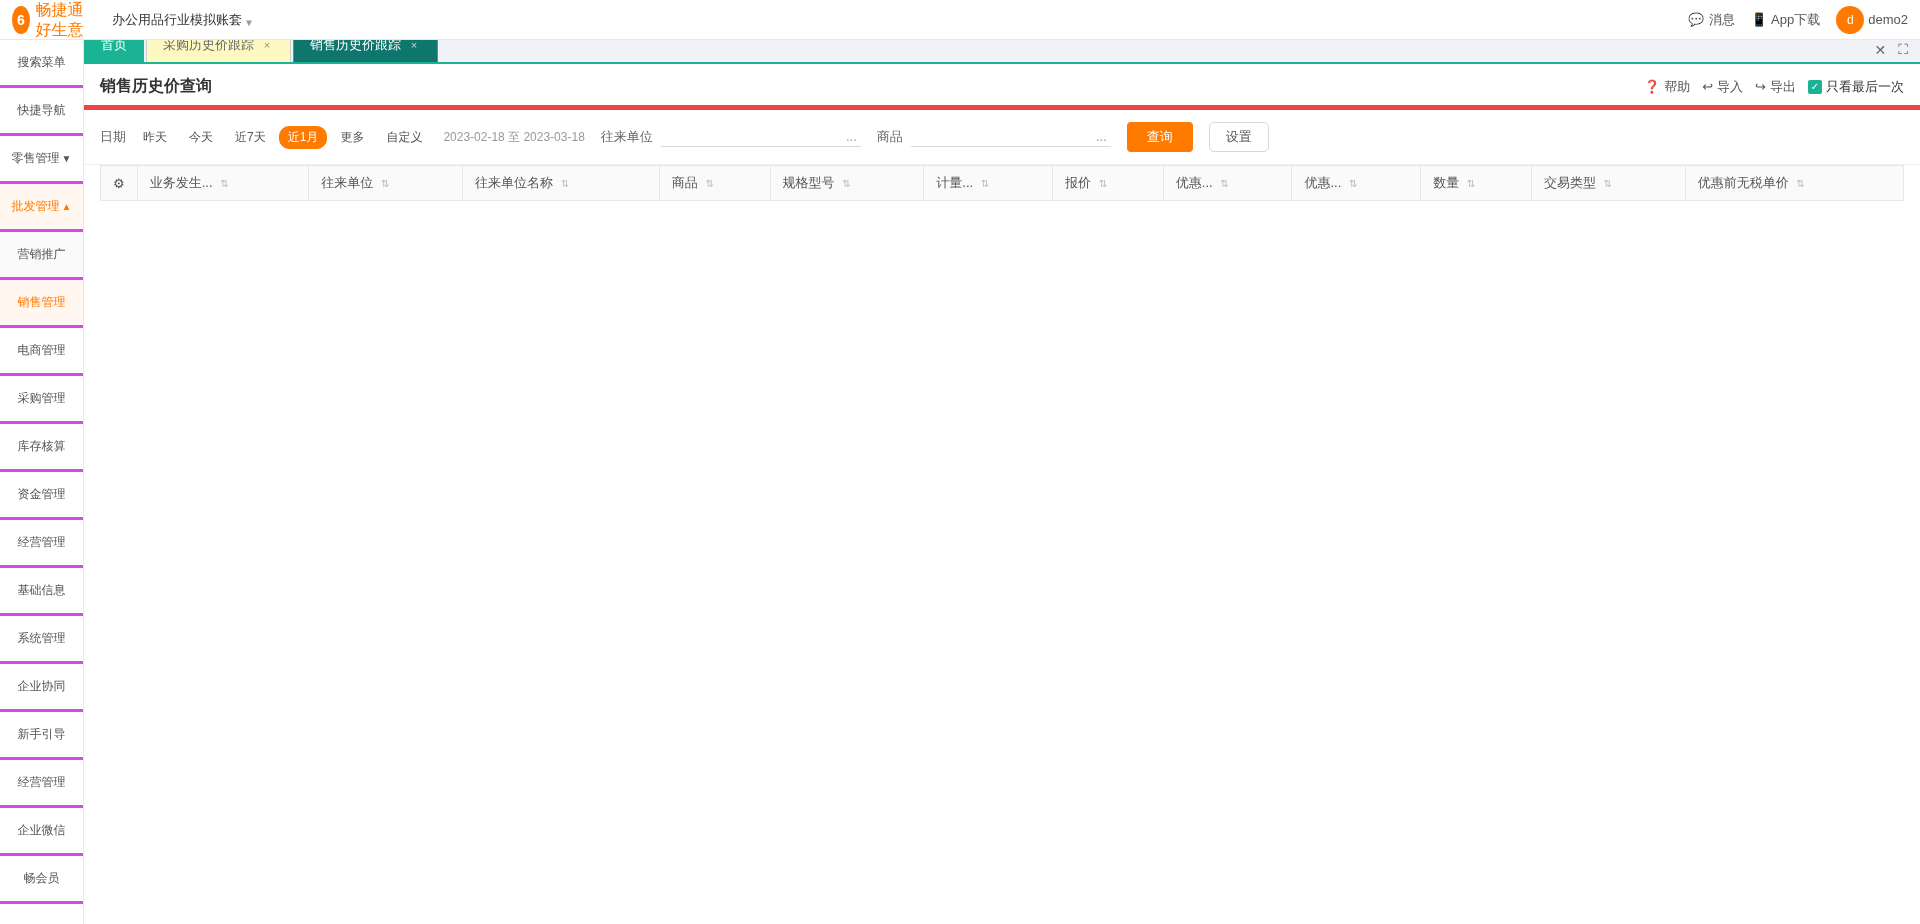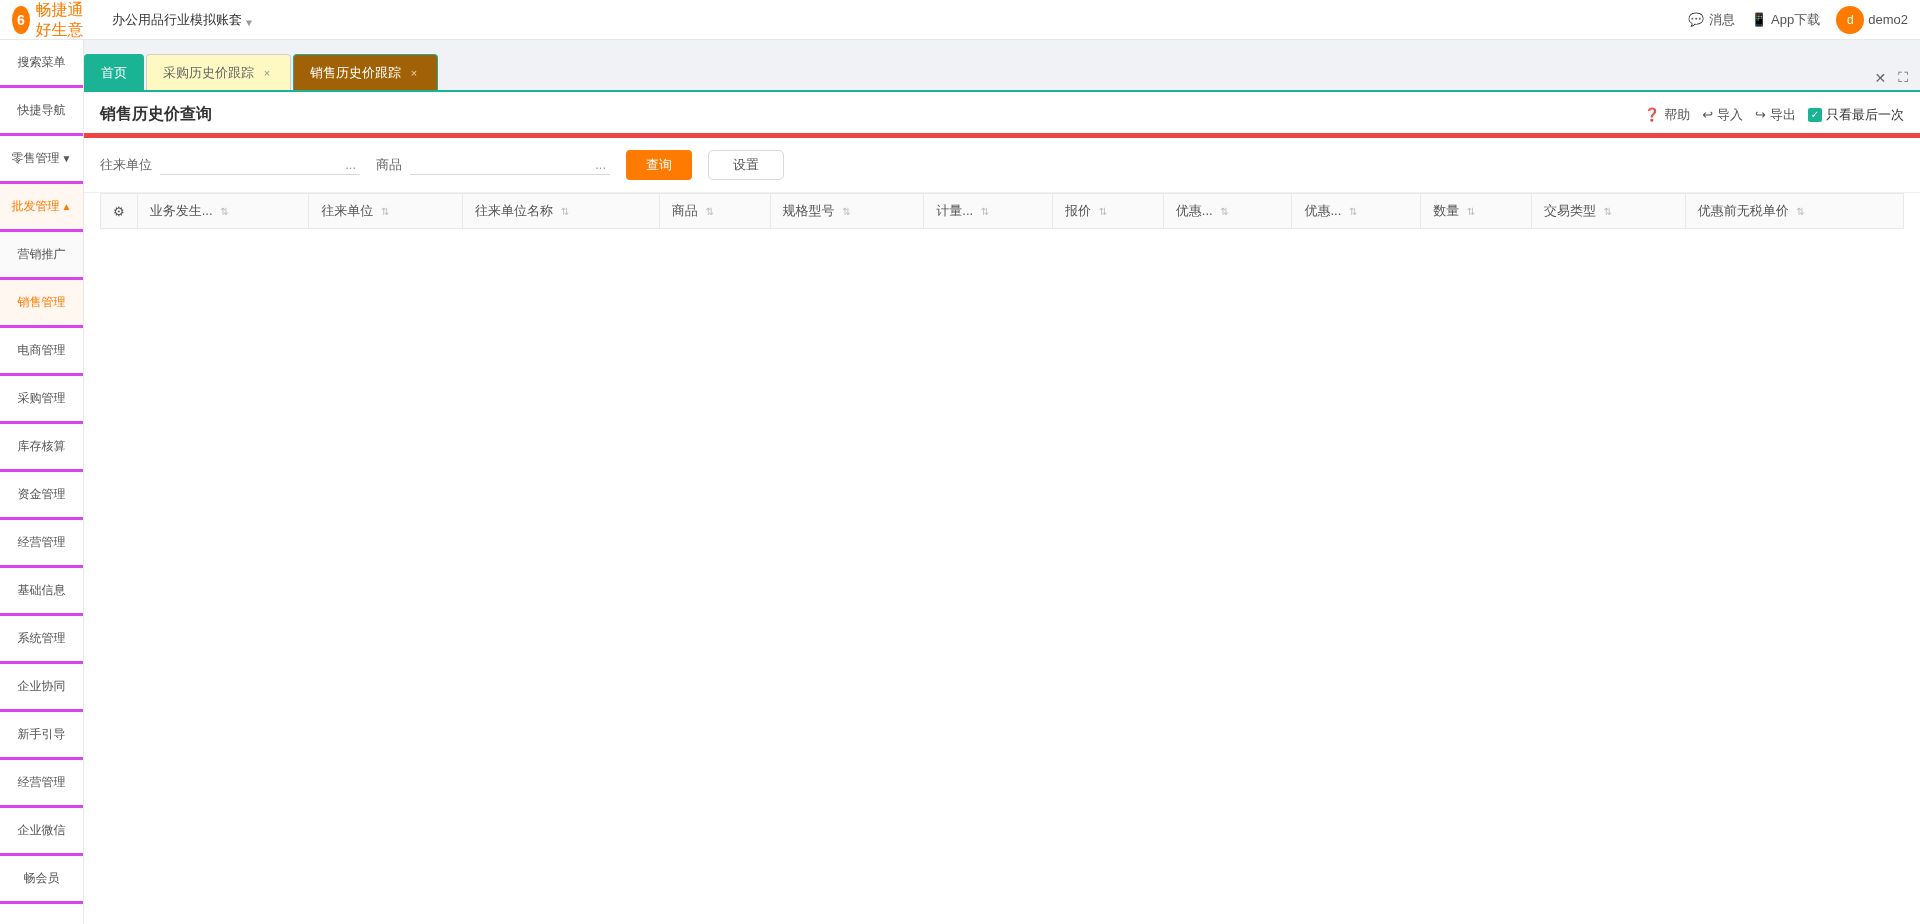--- a/index.html
+++ b/index.html
@@ -117,21 +117,21 @@
     
     .content-area {
       flex: 1;
       display: flex;
       flex-direction: column;
       overflow: hidden;
     }
 
     
     .tab-bar {
-      height: 52px;
+      height: 24px;
       background: #f0f2f5;
       display: flex;
       align-items: flex-end;
       padding: 0;
       flex-shrink: 0;
       border-bottom: 2px solid #1ab394;
     }
     .tab {
       height: 36px;
       padding: 0 16px;
@@ -141,21 +141,21 @@
       cursor: pointer;
       font-size: 13px;
       border-radius: 4px 4px 0 0;
       background: #fef9c3;
       color: #666;
       margin-right: 2px;
       border: 1px solid #d0d0d0;
       border-bottom: none;
     }
     .tab.active {
-      background: #a16207;
+      background: #0f766e;
       color: #fff;
       border-color: #1ab394;
     }
     .tab.home {
       background: #1ab394;
       color: #fff;
       border-color: #1ab394;
     }
     .tab-close {
       font-size: 11px;
@@ -296,21 +296,21 @@
       border-radius: 4px;
       padding: 6px 20px;
       cursor: pointer;
       font-size: 13px;
     }
     .btn-default {
       background: #fff;
       color: #555;
       border: 1px solid #d9d9d9;
       border-radius: 5px;
-      padding: 5px 24px;
+      padding: 5px 16px;
       cursor: pointer;
       font-size: 13px;
     }
 
     
     .table-container {
       padding: 0 16px;
     }
     .data-table {
       width: 100%;
@@ -483,20 +483,32 @@
           </div>
           <div class="checkbox-wrapper">
             <div class="checkbox-active">✓</div>
             <span>只看最后一次</span>
           </div>
         </div>
       </div>
 
       <div class="filter-area">
 
+        <div class="filter-group">
+          <span class="filter-label">日期</span>
+          <div class="date-filter-buttons">
+            <span class="date-btn">昨天</span>
+            <span class="date-btn">今天</span>
+            <span class="date-btn">近7天</span>
+            <span class="date-btn active">近1月</span>
+            <span class="date-btn">更多</span>
+            <span class="date-btn">自定义</span>
+          </div>
+          <span class="date-range-text">2023-02-18 至 2023-03-18</span>
+        </div>
 
         <div class="filter-group">
           <span class="filter-label">往来单位</span>
           <div class="filter-input-wrapper">
             <input class="filter-input" type="text" style="">
             <span class="filter-dots">...</span>
           </div>
         </div>
 
         <div class="filter-group">

